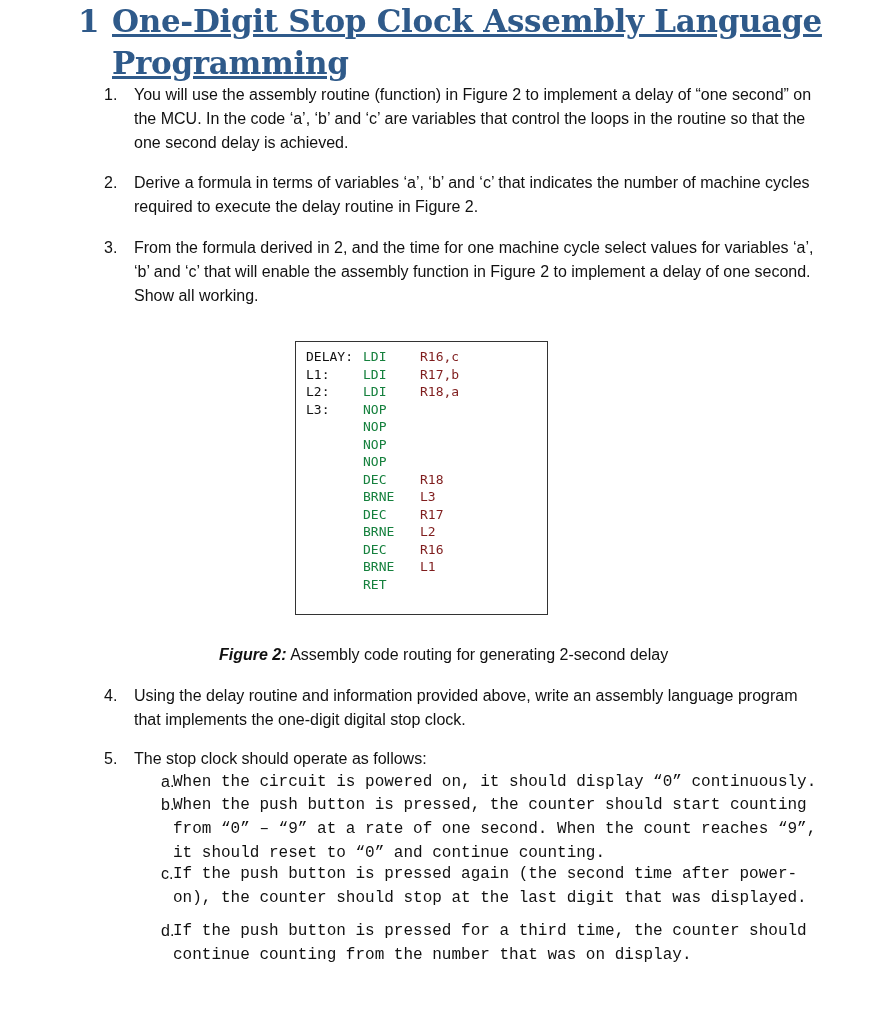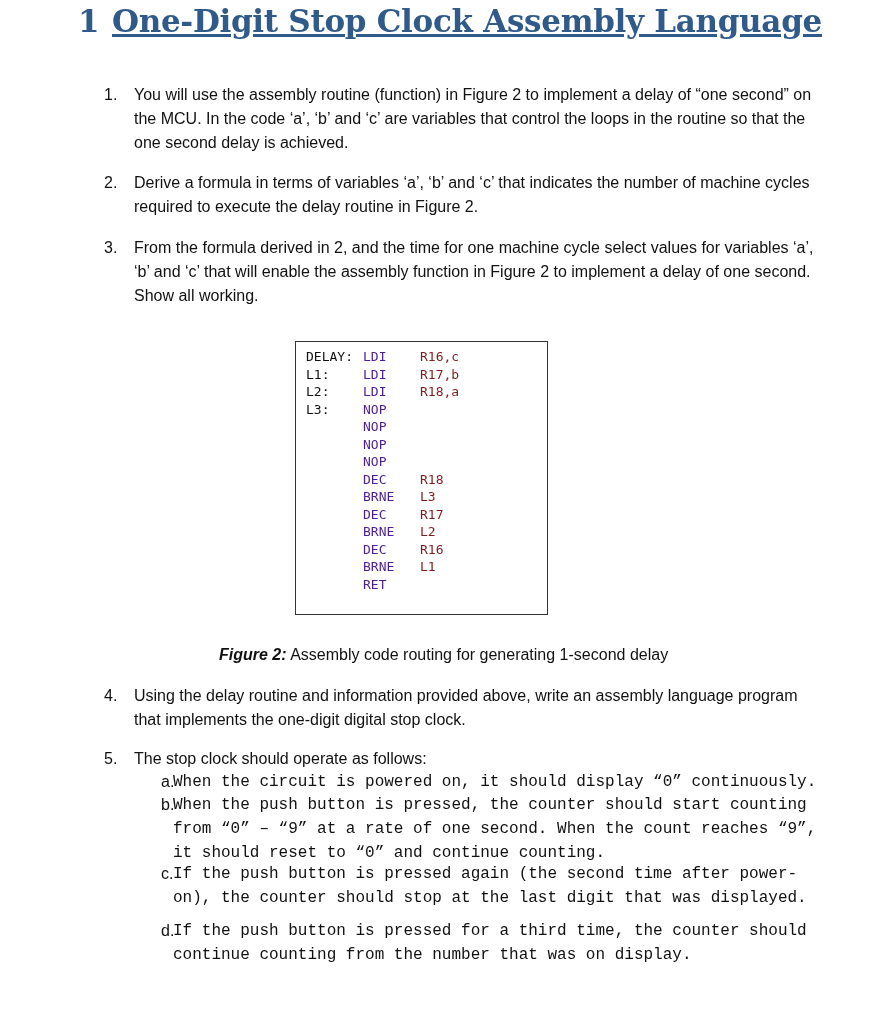--- a/index.html
+++ b/index.html
@@ -15,30 +15,31 @@
   .para .t { margin-left:30px; display:block; }
   .sub { position:absolute; left:161px; width:660px; font-size:16px; line-height:24px; }
   .sub .n { position:absolute; left:0; }
   .sub .t { margin-left:12px; display:block;font-family:Liberation Mono, monospace; }
   .codebox { position:absolute; left:295px; top:341px; width:253px; height:274px;
              border:1.5px solid #333; box-sizing:border-box; }
   .code { position:absolute; left:10px; top:6px; font-family:"DejaVu Sans Mono", monospace;
           font-size:13px; line-height:17.5px; }
   .row { display:flex; height:17.5px; }
   .lbl { width:57px; color:#111; }
-  .op { width:57px; color:#4c1d95; }
+  .op { width:57px; color:#15803d; }
   .arg { color:#7f1d1d; }
   .caption { position:absolute; left:219px; top:644px; font-size:16px; line-height:22px; }
   .caption b { font-style:italic; }
 </style>
 </head>
 <body>
 
 <div class="heading">
   <div><span class="num">1</span><span>One-Digit Stop Clock Assembly Language</span></div>
+  <div class="line2">Programming</div>
 </div>
 
 <div class="para" style="top:83px">
   <span class="n">1.</span>
   <span class="t">You will use the assembly routine (function) in Figure 2 to implement a delay of “one second” on the MCU.  In the code ‘a’, ‘b’ and ‘c’ are variables that control the loops in the routine so that the one second delay is achieved.</span>
 </div>
 <div class="para" style="top:171px">
   <span class="n">2.</span>
   <span class="t">Derive a formula in terms of variables ‘a’, ‘b’ and ‘c’ that indicates the number of machine cycles required to execute the delay routine in Figure 2.</span>
 </div>
@@ -116,21 +117,21 @@
       </div>
       <div class="row">
         <span class="lbl"></span>
         <span class="op">RET</span>
         <span class="arg"></span>
       </div>
     </div>
 </div>
 
 <div class="caption">
-  <b>Figure 2:</b><span> Assembly code routing for generating 1-second delay</span>
+  <b>Figure 2:</b><span> Assembly code routing for generating 2-second delay</span>
 </div>
 
 <div class="para" style="top:684px">
   <span class="n">4.</span>
   <span class="t">Using the delay routine and information provided above, write an assembly language program that implements the one-digit digital stop clock.</span>
 </div>
 <div class="para" style="top:747px">
   <span class="n">5.</span>
   <span class="t">The stop clock should operate as follows:</span>
 </div>

